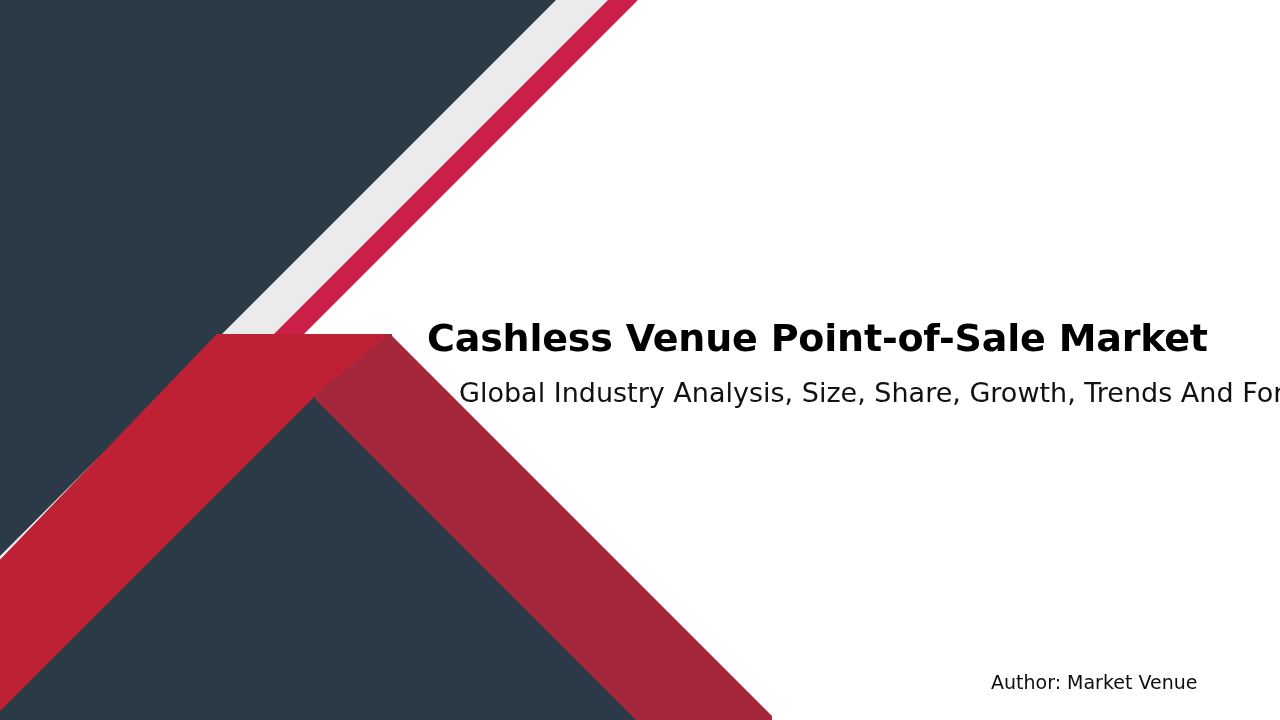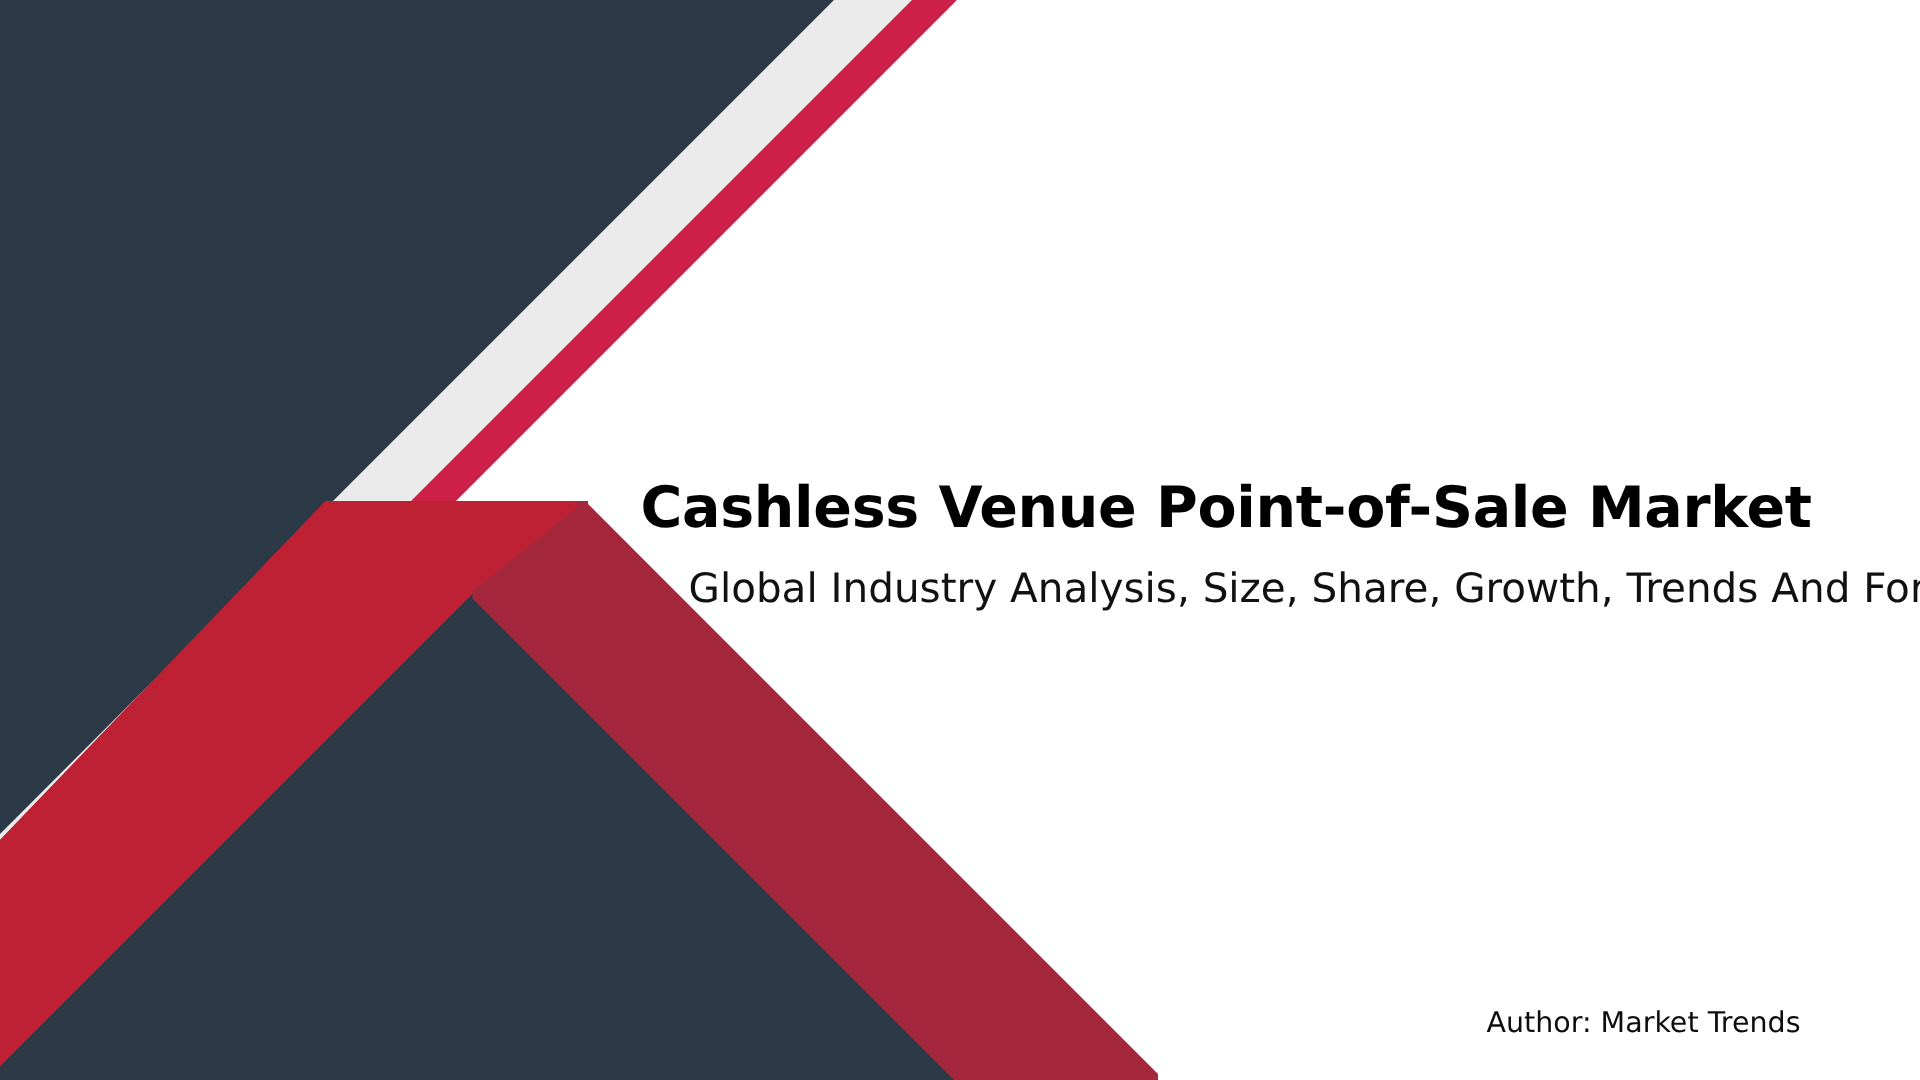--- a/index.html
+++ b/index.html
@@ -121,16 +121,16 @@
   </svg>
 
   <div id="content">
 
     <div class="title-block">
       <h1 id="slide-title">Cashless Venue Point-of-Sale Market</h1>
     </div>
 
     <p id="slide-subtitle">Global Industry Analysis, Size, Share, Growth, Trends And For</p>
 
-    <div id="author-line">Author: Market Trends</div>
+    <div id="author-line">Author: Market Venue</div>
 
   </div>
 </div>
 
 </body></html>

